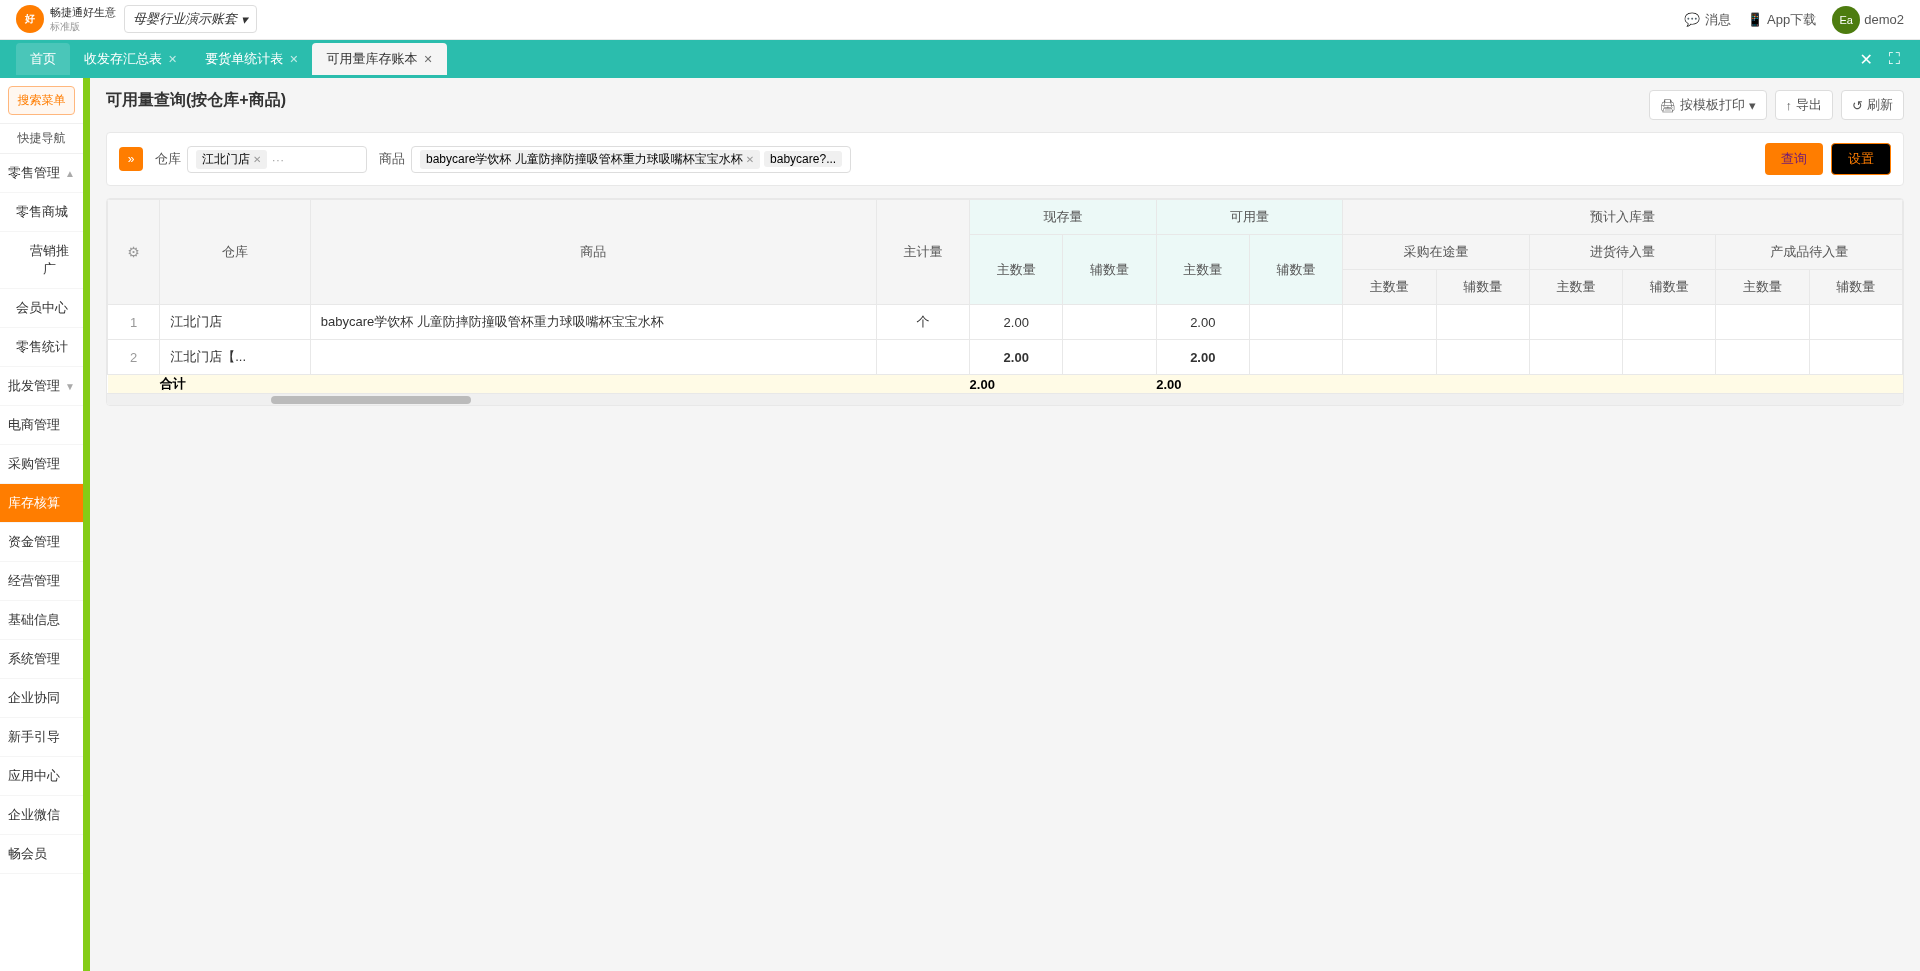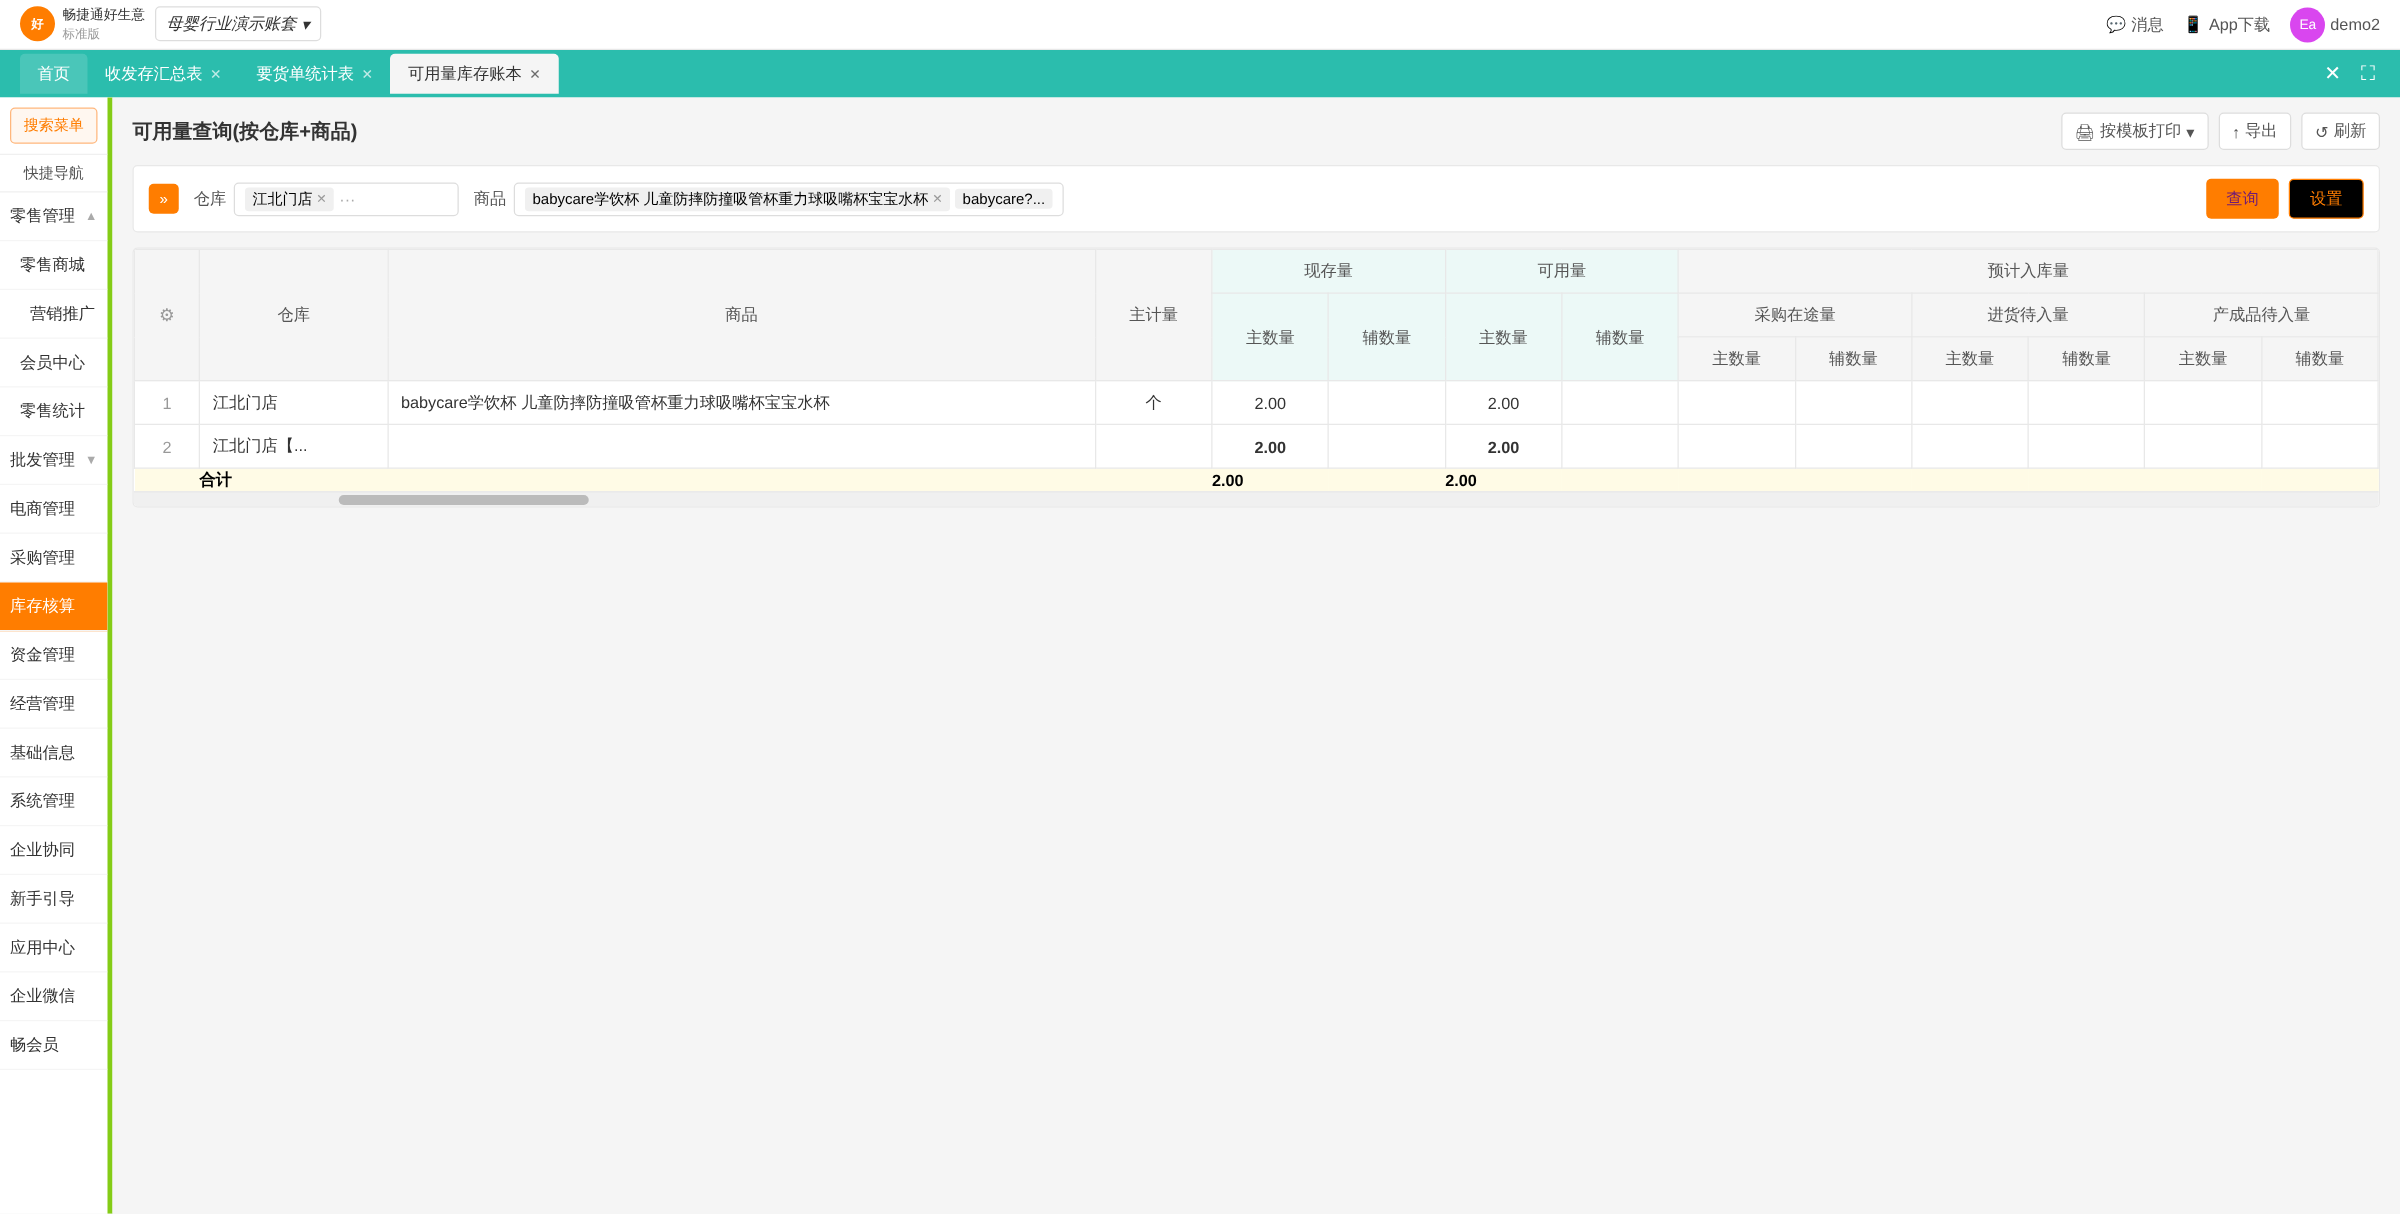--- a/index.html
+++ b/index.html
@@ -69,21 +69,21 @@
       align-items: center;
       gap: 4px;
       font-size: 13px;
       color: #555;
       cursor: pointer;
     }
     .avatar-circle {
       width: 28px;
       height: 28px;
       border-radius: 50%;
-      background: #d946ef;
+      background: #4d7c0f;
       display: flex;
       align-items: center;
       justify-content: center;
       color: white;
       font-size: 11px;
     }
 
     
     .nav-tabs {
       height: 38px;
@@ -132,21 +132,21 @@
     
     .main-layout {
       display: flex;
       height: calc(100vh - 78px);
     }
 
     
     .sidebar {
       width: 90px;
       background: #fff;
-      border-right: 4px solid #84cc16;
+      border-right: 7px solid #84cc16;
       display: flex;
       flex-direction: column;
       overflow-y: auto;
     }
     .sidebar-search {
       padding: 8px;
       border-bottom: 1px solid #f0f0f0;
     }
     .sidebar-search-btn {
       width: 100%;
@@ -191,21 +191,20 @@
     .content-area {
       flex: 1;
       overflow-y: auto;
       padding: 12px 16px;
       background: #f5f5f5;
     }
 
     
     .page-header {
       display: flex;
-      align-items: center;
       justify-content: space-between;
       margin-bottom: 12px;
     }
     .page-title {
       font-size: 16px;
       font-weight: bold;
       color: #333;
     }
     .page-actions {
       display: flex;

